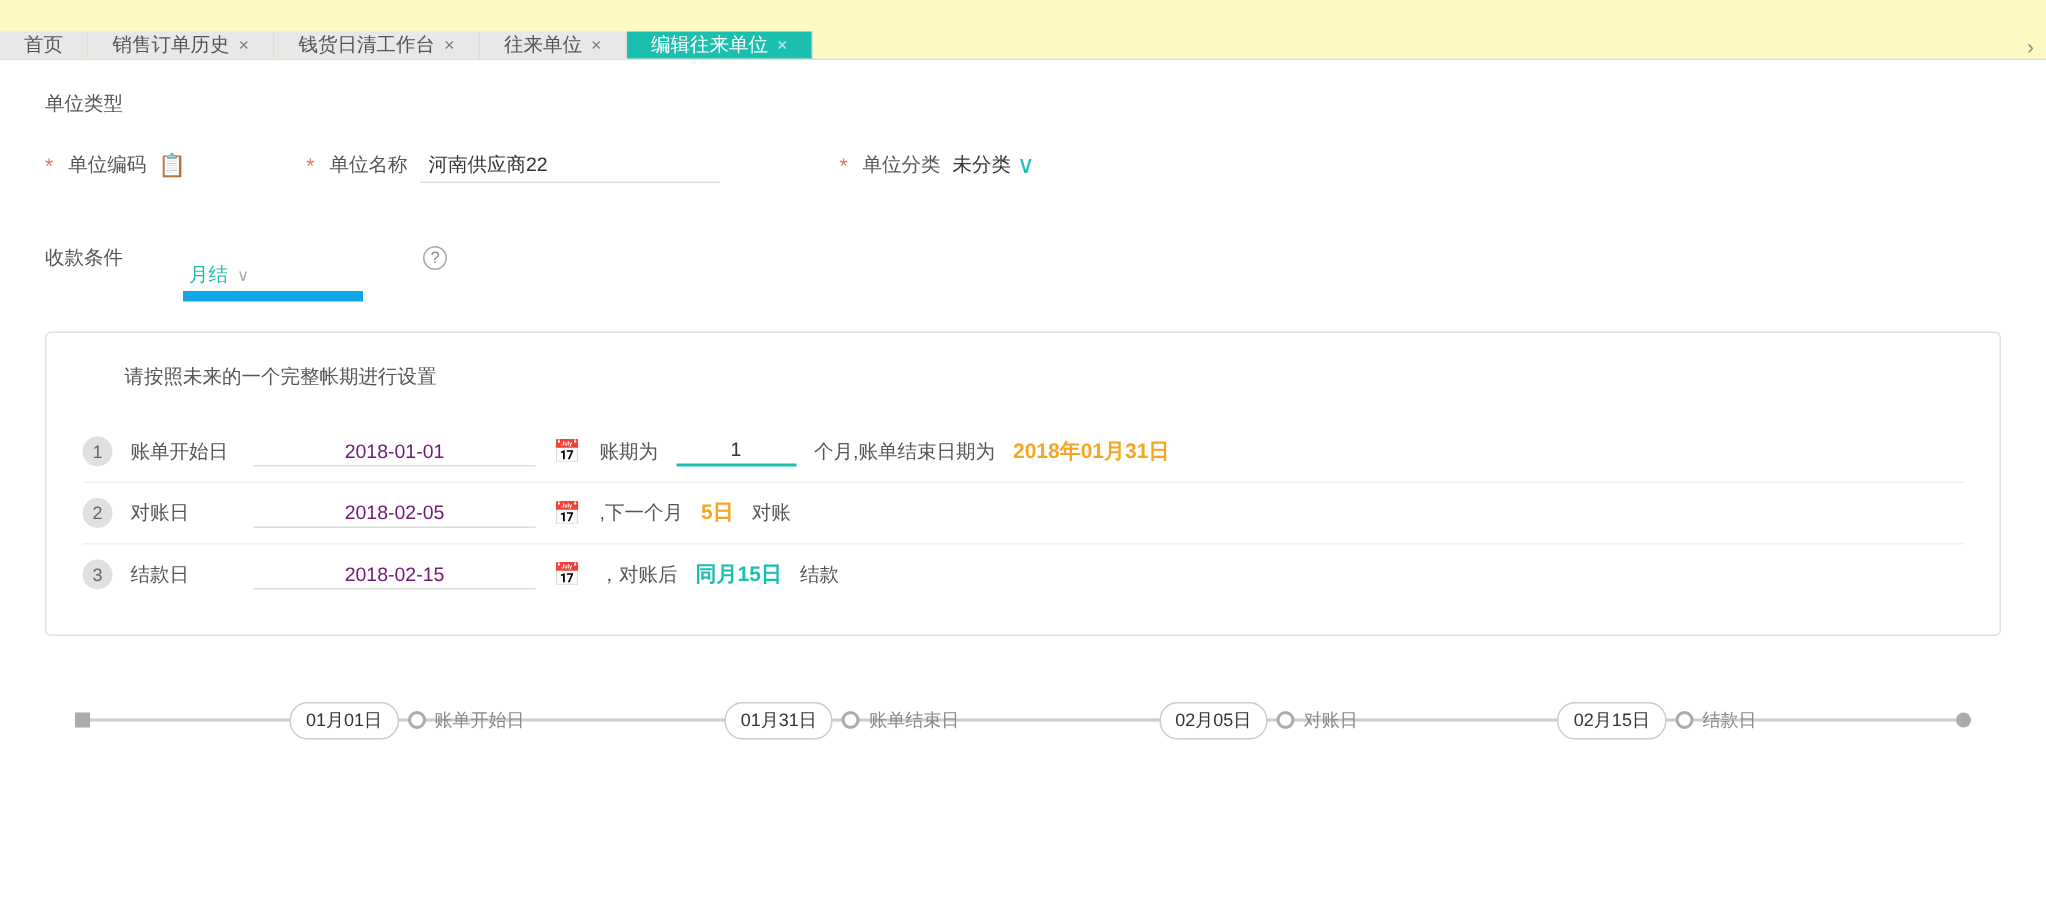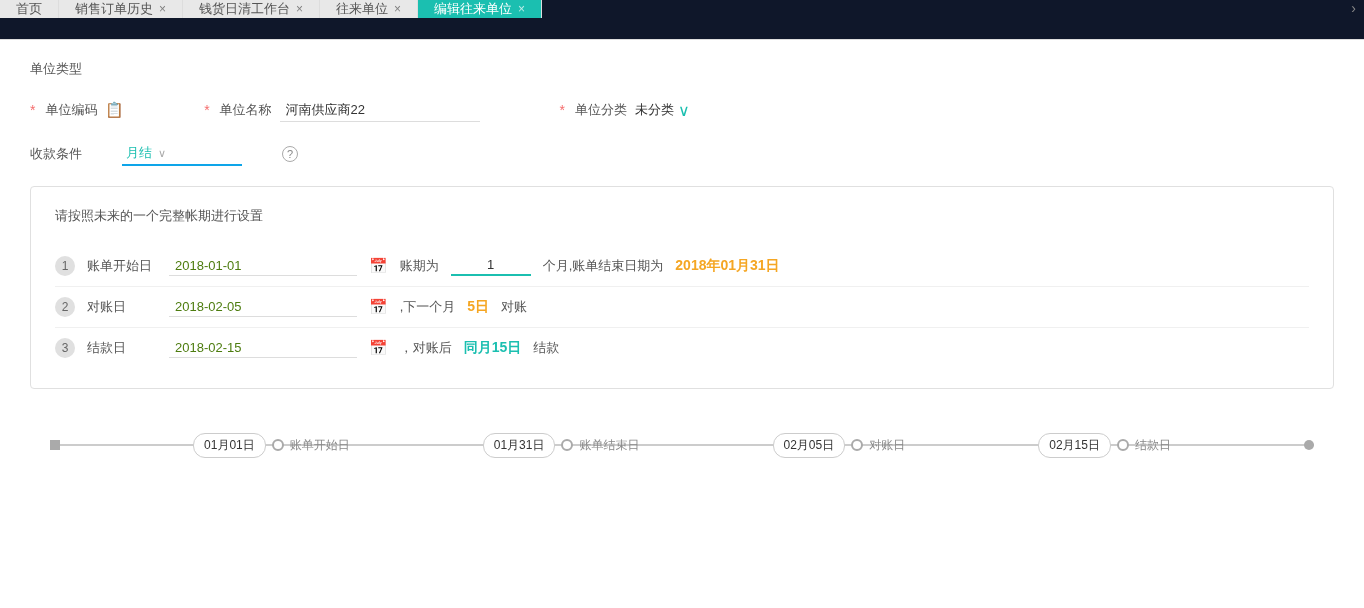--- a/index.html
+++ b/index.html
@@ -1,24 +1,24 @@
 <!DOCTYPE html>
 <html><head>
   <meta charset="utf-8">
   <style>
     * { box-sizing: border-box; margin: 0; padding: 0; }
     body { font-family: 'Microsoft YaHei', Arial, sans-serif; font-size: 14px; color: #333; background: #f5f5f5; }
 
     
     .tab-bar {
       display: flex;
-      background: #0f172a;
+      background: #fef9c3;
       border-bottom: 1px solid #ddd;
       height: 40px;
-      align-items: flex-start;
+      align-items: flex-end;
     }
     .tab {
       display: flex;
       align-items: center;
       padding: 0 16px;
       cursor: pointer;
       font-size: 13px;
       color: #555;
       background: #e8e8e8;
       border-right: 1px solid #ddd;
@@ -119,24 +119,25 @@
     .calendar-icon {
       color: #1bbfb0;
       cursor: pointer;
       font-size: 15px;
     }
 
     .dropdown-field {
       display: flex;
       align-items: center;
       gap: 6px;
-      border-bottom: 2px solid #0ea5e9;
+      border-bottom: 7px solid #0ea5e9;
       padding: 2px 4px;
       min-width: 120px;
       cursor: pointer;
+      margin-top: 30px;
     }
     .dropdown-value {
       color: #1bbfb0;
       font-size: 13px;
     }
     .dropdown-arrow {
       color: #aaa;
       font-size: 11px;
     }
 
@@ -167,20 +168,21 @@
     .period-box {
       border: 1px solid #e0e0e0;
       border-radius: 4px;
       padding: 20px 24px;
       margin-bottom: 16px;
     }
     .period-title {
       font-size: 13px;
       color: #555;
       margin-bottom: 20px;
+      margin-left: 28px;
     }
 
     .period-row {
       display: flex;
       align-items: center;
       padding: 10px 0;
       border-bottom: 1px solid #f0f0f0;
       gap: 12px;
     }
     .period-row:last-child { border-bottom: none; }
@@ -198,24 +200,25 @@
     .period-field-label {
       font-size: 13px;
       color: #555;
       min-width: 70px;
     }
     .period-date-input {
       border: none;
       border-bottom: 1px solid #ddd;
       padding: 2px 6px;
       font-size: 13px;
-      color: #4d7c0f;
+      color: #701a75;
       outline: none;
       background: transparent;
       min-width: 100px;
+      text-align: center;
     }
     .period-desc {
       font-size: 13px;
       color: #555;
     }
     .period-highlight-orange {
       color: #f5a623;
       font-weight: bold;
       text-align: center;
     }

